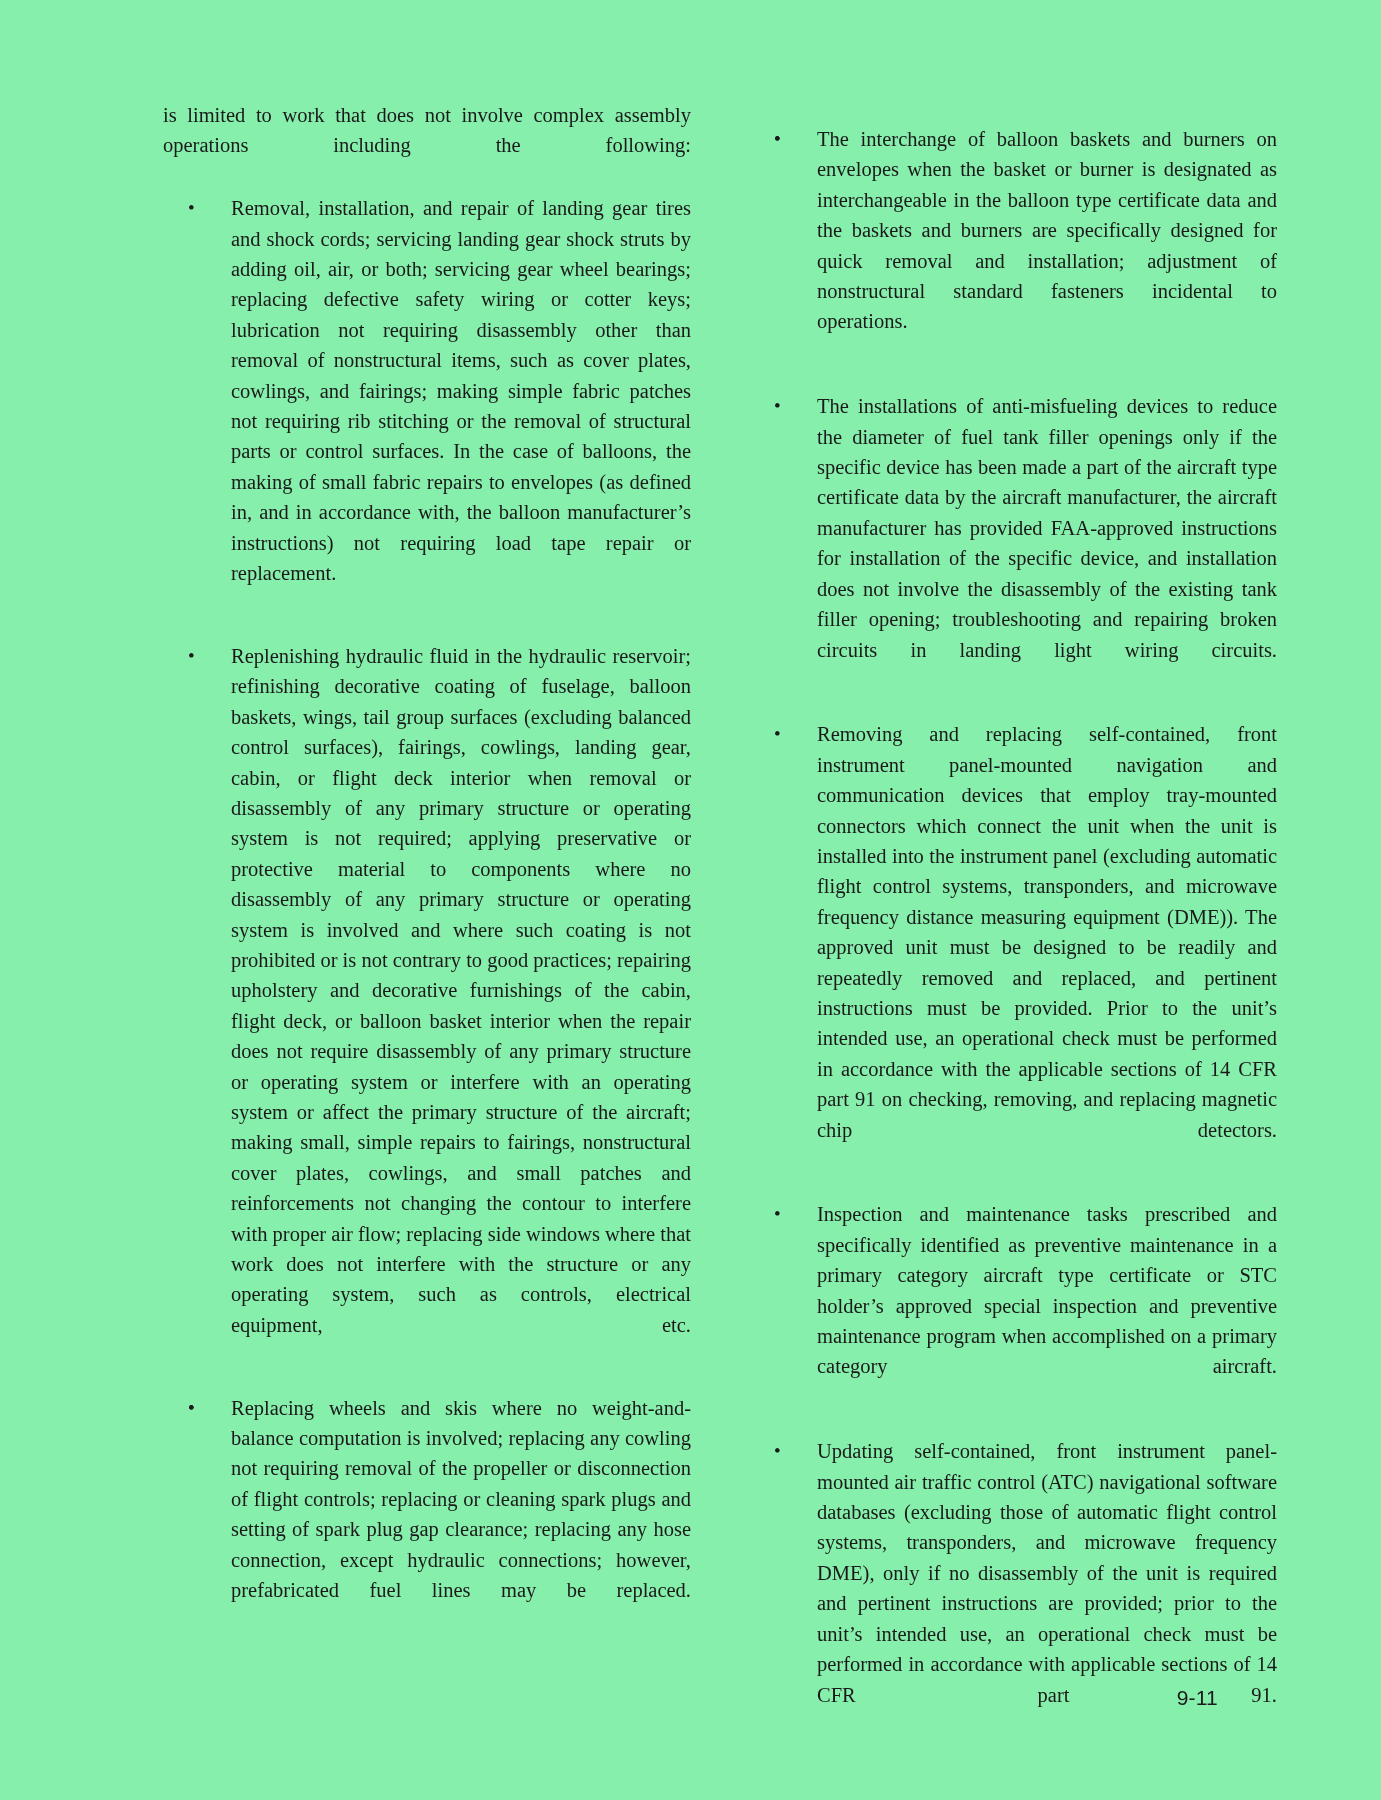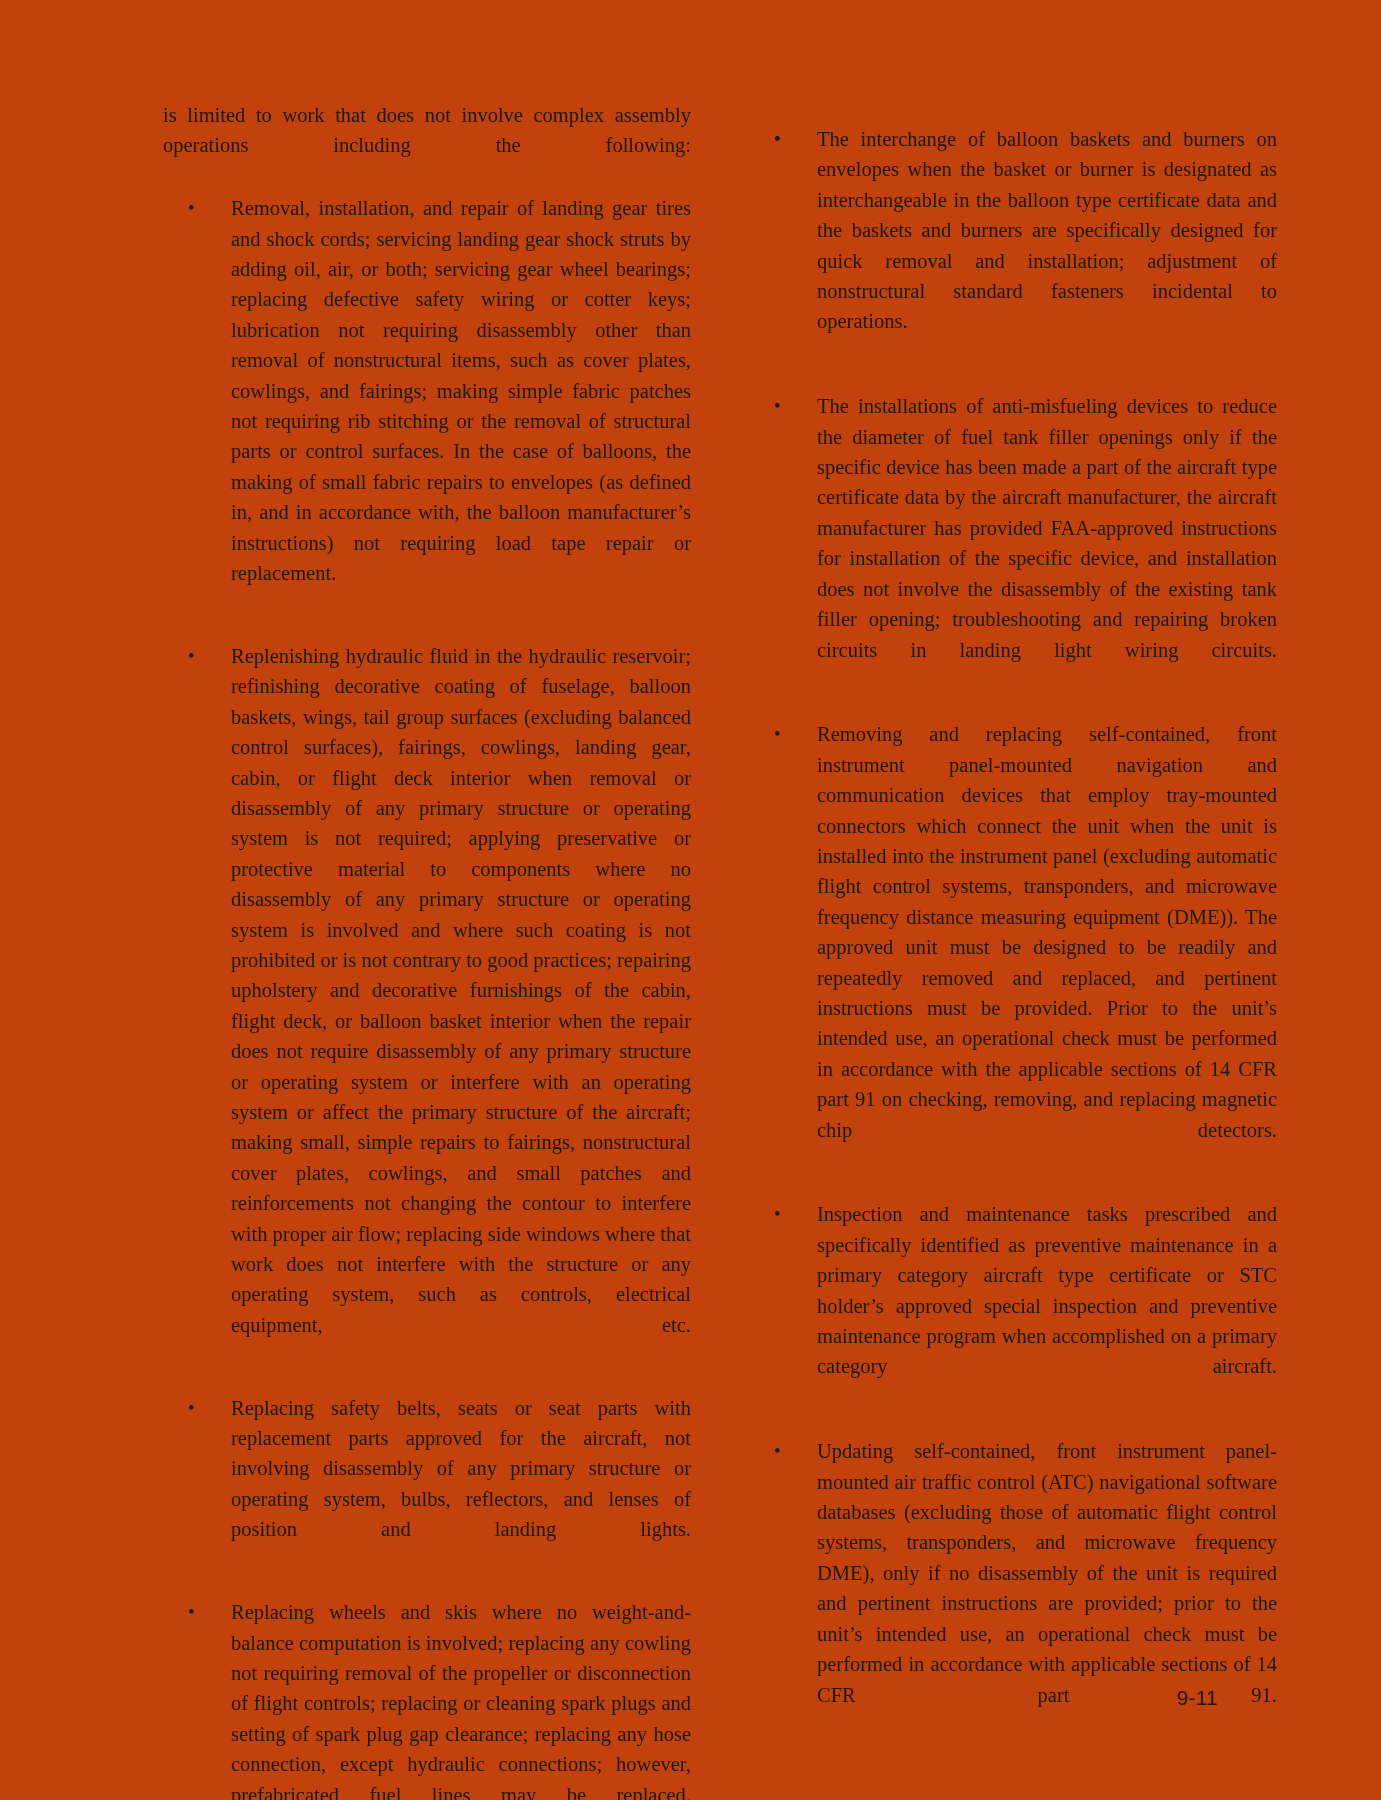--- a/index.html
+++ b/index.html
@@ -10,21 +10,21 @@
   }
   body {
     font-family: "Liberation Serif", "DejaVu Serif", serif;
     color: #1a1a1a;
   }
   .page {
     position: relative;
     width: 1381px;
     height: 1800px;
     margin: 0 auto;
-    background: #c2410c;
+    background: #86efac;
     box-sizing: border-box;
     overflow: hidden;
   }
   .content {
     position: absolute;
     top: 100px;
     left: 163px;
     right: 163px;
     display: flex;
     gap: 58px;
@@ -108,21 +108,20 @@
         <li class="bullet">
           <span class="bullet-marker">•</span>
           <span class="bullet-text">Removal, installation, and repair of landing gear tires and shock cords; servicing landing gear shock struts by adding oil, air, or both; servicing gear wheel bearings; replacing defective safety wiring or cotter keys; lubrication not requiring disassembly other than removal of nonstructural items, such as cover plates, cowlings, and fairings; making simple fabric patches not requiring rib stitching or the removal of structural parts or control surfaces. In the case of balloons, the making of small fabric repairs to envelopes (as defined in, and in accordance with, the balloon manufacturer’s instructions) not requiring load tape repair or replacement.</span>
         </li>
         <li class="bullet">
           <span class="bullet-marker">•</span>
           <span class="bullet-text">Replenishing hydraulic fluid in the hydraulic reservoir; refinishing decorative coating of fuselage, balloon baskets, wings, tail group surfaces (excluding balanced control surfaces), fairings, cowlings, landing gear, cabin, or flight deck interior when removal or disassembly of any primary structure or operating system is not required; applying preservative or protective material to components where no disassembly of any primary structure or operating system is involved and where such coating is not prohibited or is not contrary to good practices; repairing upholstery and decorative furnishings of the cabin, flight deck, or balloon basket interior when the repair does not require disassembly of any primary structure or operating system or interfere with an operating system or affect the primary structure of the aircraft; making small, simple repairs to fairings, nonstructural cover plates, cowlings, and small patches and reinforcements not changing the contour to interfere with proper air flow; replacing side windows where that work does not interfere with the structure or any operating system, such as controls, electrical equipment, etc.</span>
         </li>
         <li class="bullet">
           <span class="bullet-marker">•</span>
-          <span class="bullet-text">Replacing safety belts, seats or seat parts with replacement parts approved for the aircraft, not involving disassembly of any primary structure or operating system, bulbs, reflectors, and lenses of position and landing lights.</span>
         </li>
         <li class="bullet">
           <span class="bullet-marker">•</span>
           <span class="bullet-text">Replacing wheels and skis where no weight-and-balance computation is involved; replacing any cowling not requiring removal of the propeller or disconnection of flight controls; replacing or cleaning spark plugs and setting of spark plug gap clearance; replacing any hose connection, except hydraulic connections; however, prefabricated fuel lines may be replaced.</span>
         </li>
       </ul>
     </div>
 
     <div class="column right">
       <ul class="bullets">

